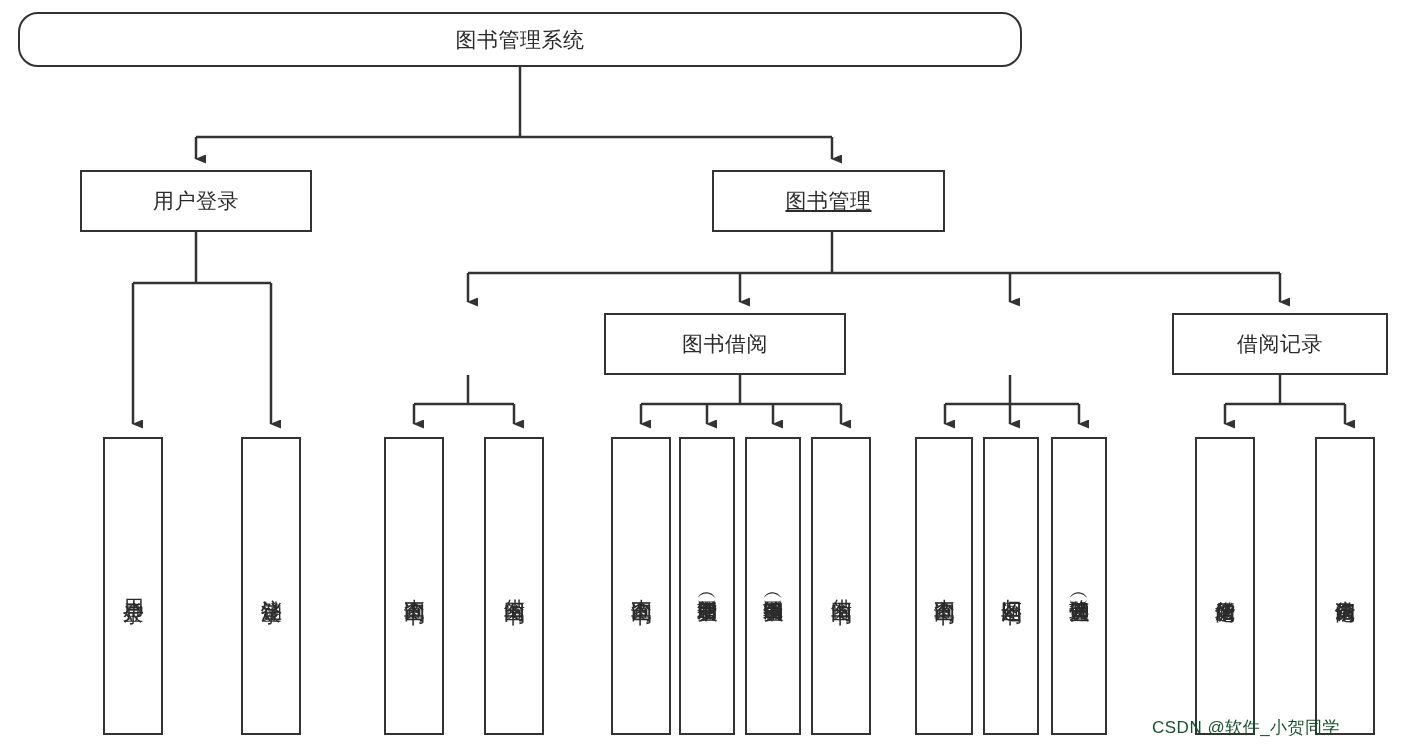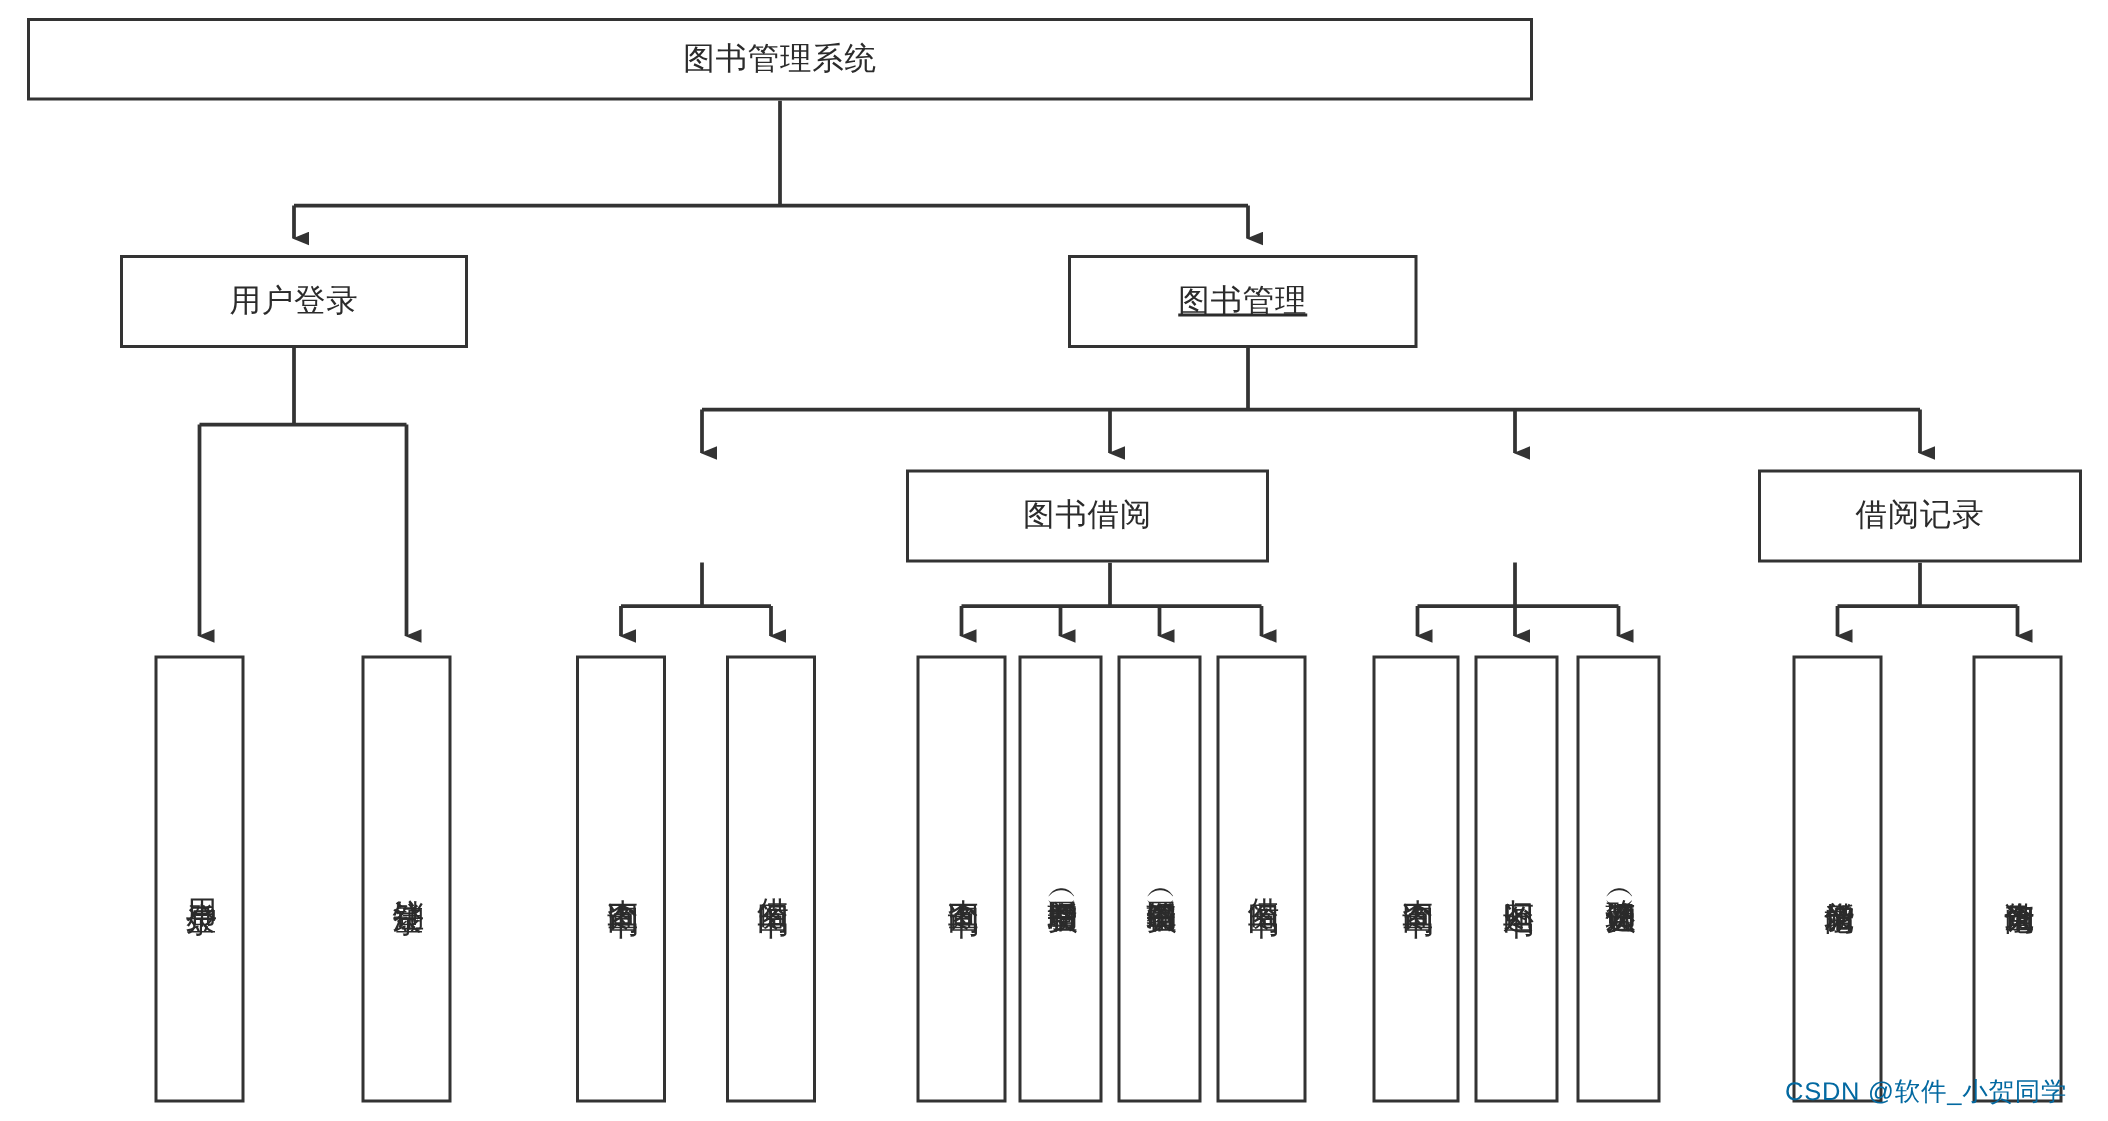--- a/index.html
+++ b/index.html
@@ -58,24 +58,24 @@
     line-height: 1.18;
     letter-spacing: 2px;
     max-height: 100%;
   }
   .node.vert.small .label {
     font-size: 20px;
     letter-spacing: 0.5px;
   }
   #watermark {
     position: absolute;
-    left: 1190px;
+    left: 1152px;
     top: 716px;
     font-size: 17px;
-    color: #0369a1;
+    color: #14532d;
     white-space: nowrap;
     z-index: 3;
     letter-spacing: 0.5px;
     text-align: center;
   }
 </style>
 </head>
 <body>
 
 <div id="canvas">
@@ -123,21 +123,21 @@
       <path d="M1010,404 L1010,424" marker-end="url(#arrow)"></path>
       <path d="M1079,404 L1079,424" marker-end="url(#arrow)"></path>
 
       <path d="M1280,375 L1280,404"></path>
       <path d="M1225,404 L1345,404"></path>
       <path d="M1225,404 L1225,424" marker-end="url(#arrow)"></path>
       <path d="M1345,404 L1345,424" marker-end="url(#arrow)"></path>
     </g>
   </svg>
 
-  <div class="node horiz" style="left:18px; top:12px; width:1004px; height:55px;">
+  <div class="node horiz" style="left:18px; top:12px; width:1004px; height:55px;border-radius:20px;">
     <span class="label">图书管理系统</span>
   </div>
 
   <div class="node horiz" style="left:80px; top:170px; width:232px; height:62px;">
     <span class="label">用户登录</span>
   </div>
   <div class="node horiz" style="left:712px; top:170px; width:233px; height:62px;text-decoration:underline;">
     <span class="label">图书管理</span>
   </div>
 

